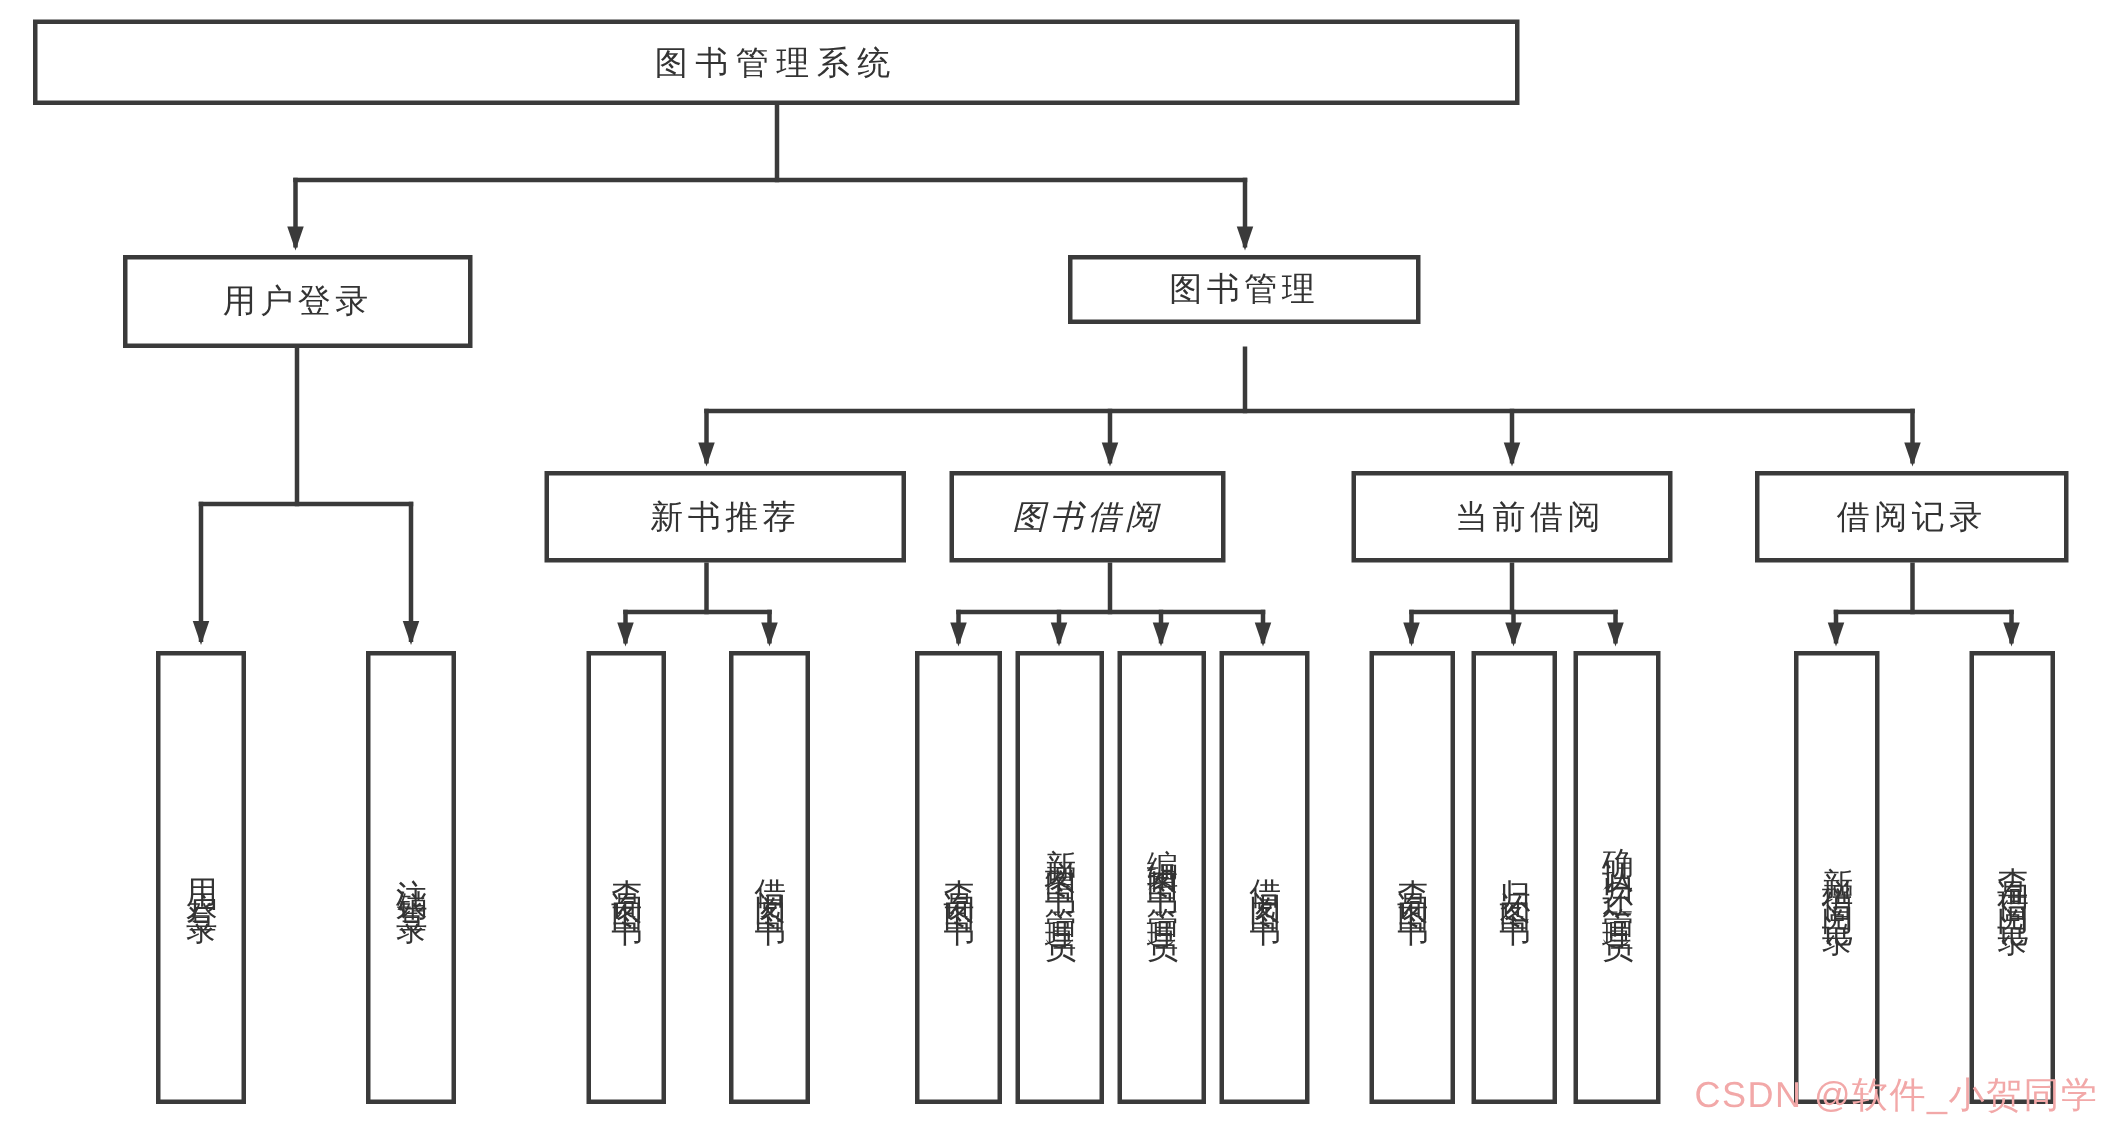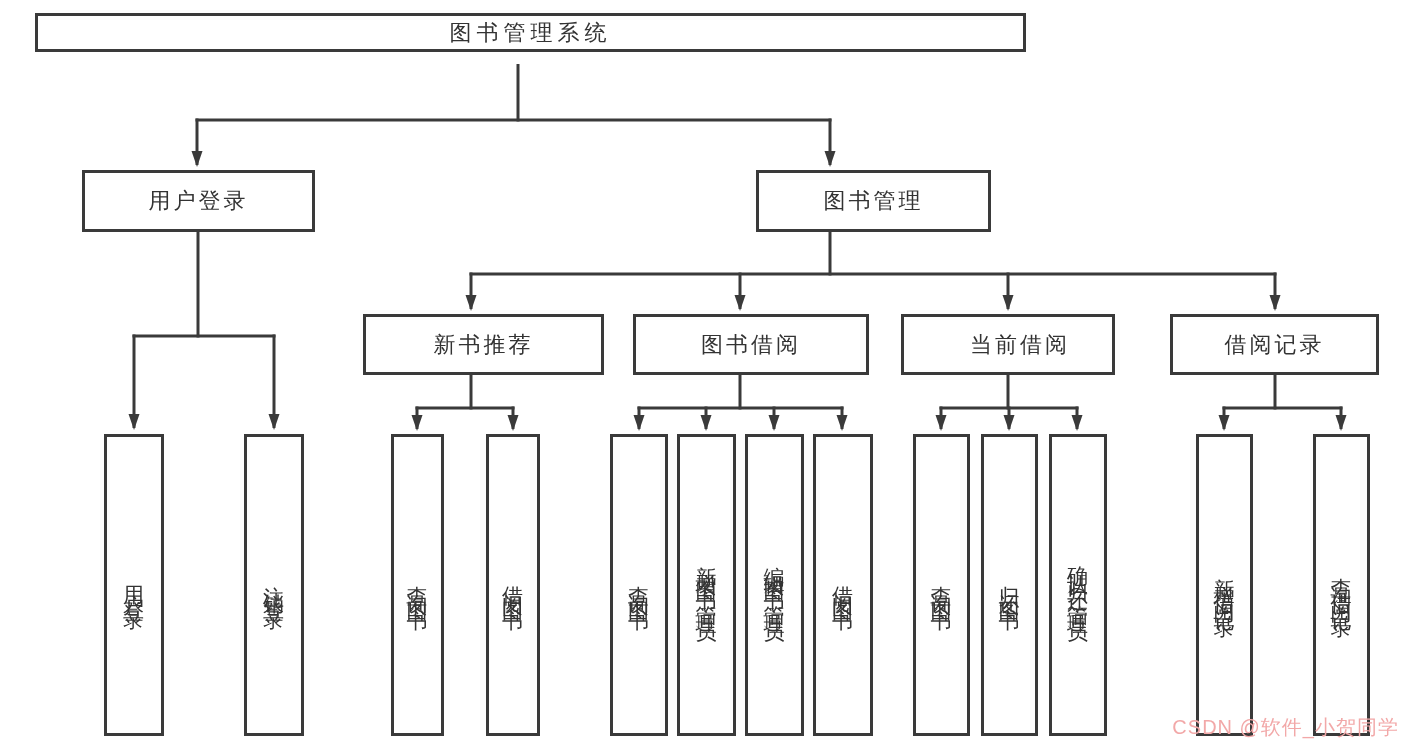--- a/index.html
+++ b/index.html
@@ -10,21 +10,21 @@
     position:absolute;box-sizing:border-box;background:#ffffff;
     border:3px solid #3a3a3a;display:flex;align-items:center;justify-content:center;
   }
   .h .lbl{font-size:22px;letter-spacing:3px;white-space:nowrap;color:#333333;}
   .root .lbl{font-size:22px;letter-spacing:5px;}
   .leaf .lbl{
     writing-mode:vertical-rl;text-orientation:mixed;
     font-size:21px;letter-spacing:8px;line-height:1;color:#333333;white-space:nowrap;
   }
   .watermark{
-    position:absolute;top:714px;right:6px;font-size:20px;letter-spacing:1px;
+    position:absolute;top:714px;right:6px;font-size:24px;letter-spacing:1px;
     color:#f2a8a8;white-space:nowrap;
   }
 </style>
 </head>
 <body>
 
 <div class="stage">
 
   <svg class="wires" width="1405" height="747">
     <defs>
@@ -83,35 +83,35 @@
 
       <g>
         <line x1="1275" y1="374" x2="1275" y2="409.5"></line>
         <line x1="1222.5" y1="408" x2="1342.5" y2="408"></line>
         <line x1="1224" y1="406.5" x2="1224" y2="429" marker-end="url(#arrow)"></line>
         <line x1="1341" y1="406.5" x2="1341" y2="429" marker-end="url(#arrow)"></line>
       </g>
     </g>
   </svg>
 
-  <div class="box h root" style="left:35px;top:13px;width:991px;height:39px;">
+  <div class="box h root" style="left:22px;top:13px;width:991px;height:57px;">
     <span class="lbl">图书管理系统</span>
   </div>
 
   <div class="box h" style="left:82px;top:170px;width:233px;height:62px;">
     <span class="lbl">用户登录</span>
   </div>
-  <div class="box h" style="left:712px;top:170px;width:235px;height:62px;margin-left:44px;">
+  <div class="box h" style="left:712px;top:170px;width:235px;height:46px;">
     <span class="lbl">图书管理</span>
   </div>
 
   <div class="box h" style="left:363px;top:314px;width:241px;height:61px;">
     <span class="lbl">新书推荐</span>
   </div>
-  <div class="box h" style="left:633px;top:314px;width:236px;height:61px;">
+  <div class="box h" style="left:633px;top:314px;width:184px;height:61px;font-style:italic;">
     <span class="lbl">图书借阅</span>
   </div>
   <div class="box h" style="left:901px;top:314px;width:214px;height:61px;padding-left:24px;">
     <span class="lbl">当前借阅</span>
   </div>
   <div class="box h" style="left:1170px;top:314px;width:209px;height:61px;">
     <span class="lbl">借阅记录</span>
   </div>
 
   <div class="box leaf" style="left:104px;top:434px;width:60px;height:302px;">

